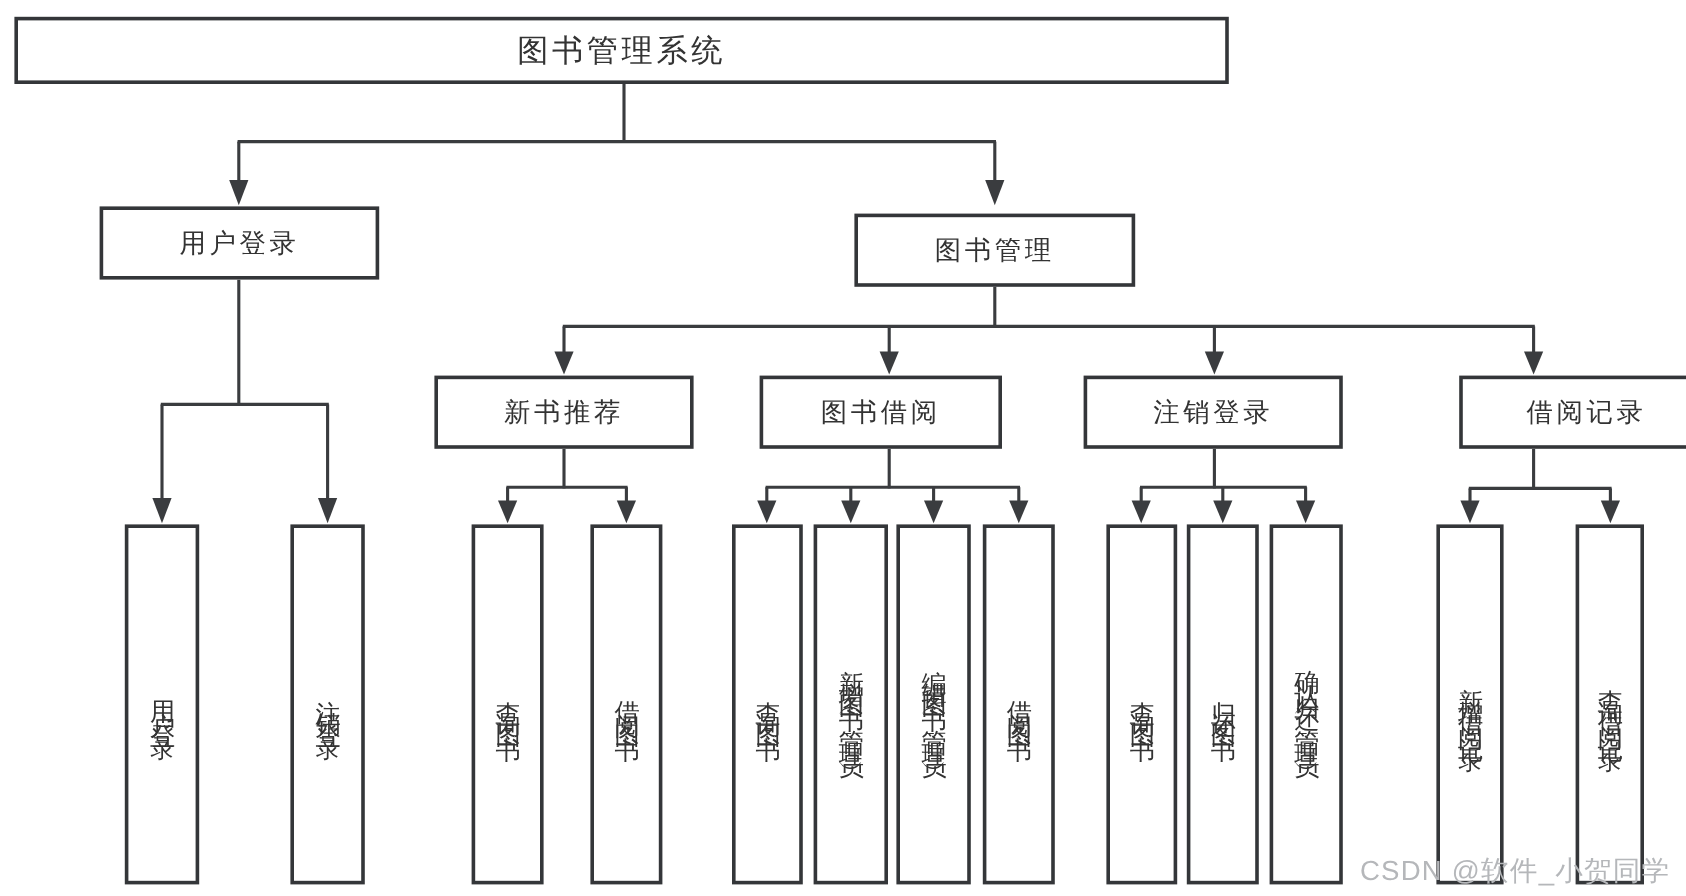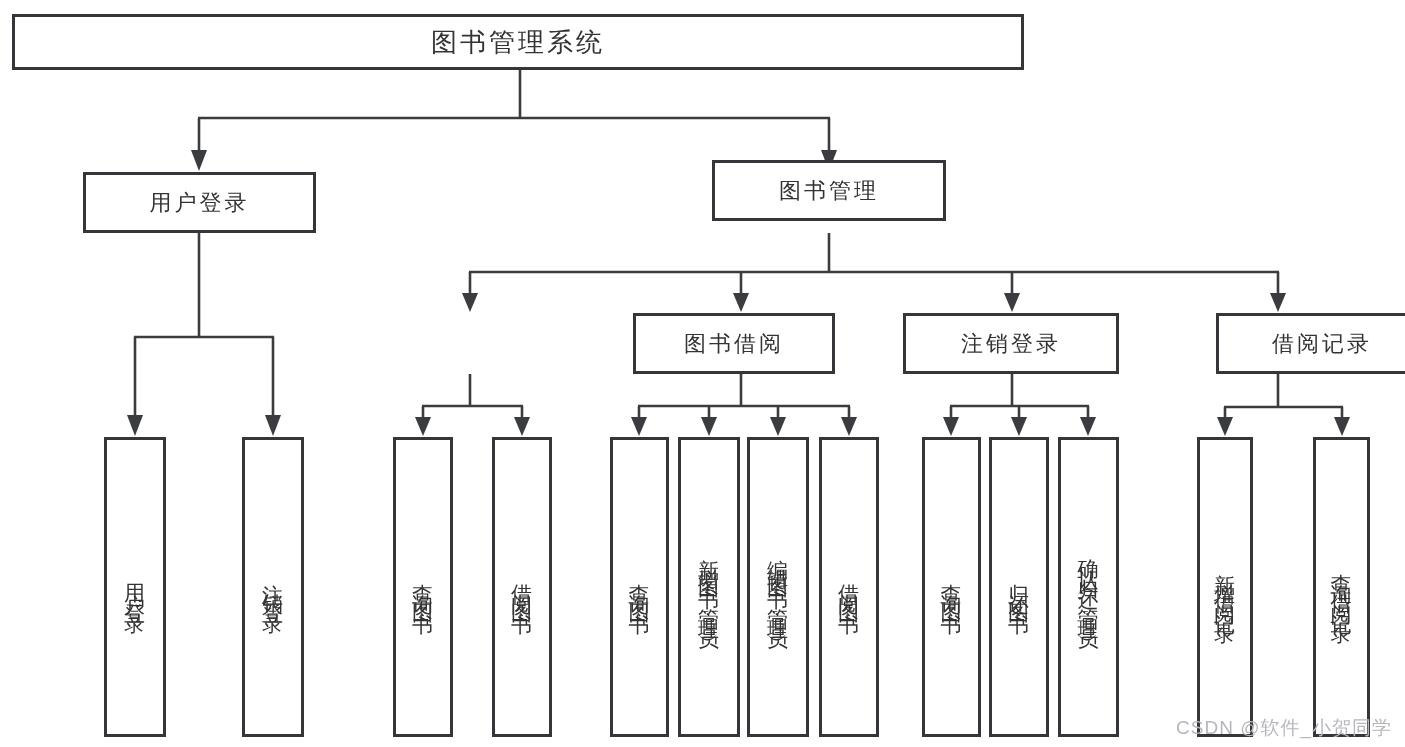--- a/index.html
+++ b/index.html
@@ -18,21 +18,21 @@
     box-sizing:border-box;
     background:#ffffff;
     border:3px solid #343639;
     color:#333333;
     display:flex;align-items:center;justify-content:center;
     text-align:center;
   }
   .hbox{font-size:22px;letter-spacing:3px;line-height:1;}
   .b-root{left:12px;top:14px;width:1012px;height:56px;font-size:26px;}
   .b-l2-1{left:83px;top:172px;width:233px;height:61px;}
-  .b-l2-2{left:712px;top:160px;width:234px;height:61px;}
+  .b-l2-2{left:712px;top:178px;width:234px;height:61px;}
   .b-l3-1{left:362px;top:313px;width:216px;height:61px;}
   .b-l3-2{left:633px;top:313px;width:202px;height:61px;}
   .b-l3-3{left:903px;top:313px;width:216px;height:61px;}
   .b-l3-4{left:1216px;top:313px;width:212px;height:61px;}
   .leaf{top:437px;height:300px;}
   .leaf .vtext{
     writing-mode:vertical-rl;
     text-orientation:mixed;
     font-size:21px;
     letter-spacing:10px;
@@ -48,21 +48,21 @@
   .lf-7{left:747px;width:62px;}
   .lf-8{left:819px;width:60px;}
   .lf-9{left:922px;width:59px;}
   .lf-10{left:989px;width:60px;}
   .lf-11{left:1058px;width:61px;}
   .lf-12{left:1197px;width:56px;}
   .lf-13{left:1313px;width:57px;}
   .watermark{
     position:absolute;
     right:13px;bottom:6px;
-    font-size:19px;
+    font-size:23px;
     letter-spacing:1px;
     color:#b5b7ba;
     white-space:nowrap;
   }
 </style>
 </head>
 <body>
 
 <div class="canvas">
 
@@ -139,20 +139,23 @@
     <span>图书管理系统</span>
   </div>
 
   <div class="box hbox b-l2-1">
     <span>用户登录</span>
   </div>
   <div class="box hbox b-l2-2">
     <span>图书管理</span>
   </div>
 
+  <div class="box hbox b-l3-1">
+    <span>新书推荐</span>
+  </div>
   <div class="box hbox b-l3-2">
     <span>图书借阅</span>
   </div>
   <div class="box hbox b-l3-3">
     <span>注销登录</span>
   </div>
   <div class="box hbox b-l3-4">
     <span>借阅记录</span>
   </div>
 

